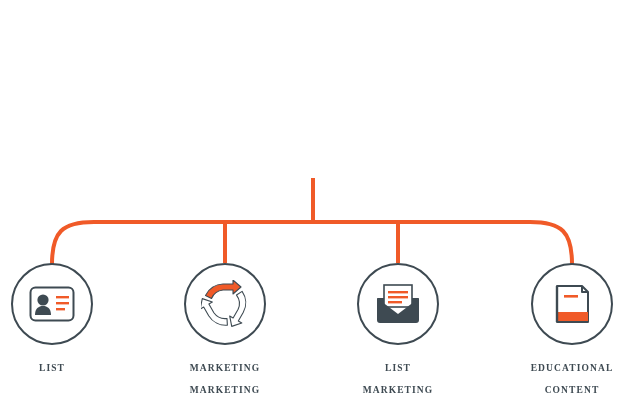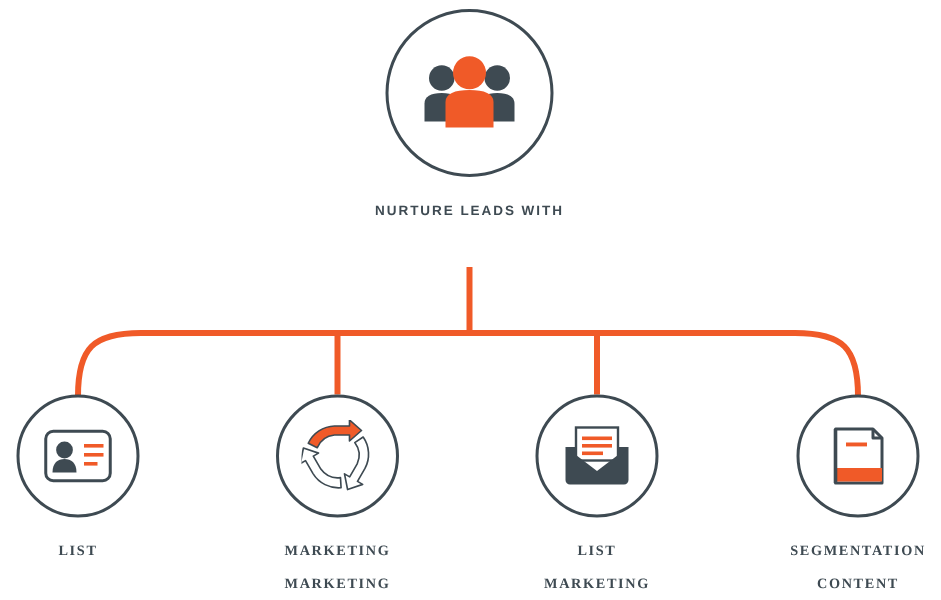--- a/index.html
+++ b/index.html
@@ -81,33 +81,20 @@
     <g fill="none" stroke="#f05a28" stroke-width="4" stroke-linecap="butt">
       <path d="M313,178 L313,222"></path>
       <path d="M94,222 L530,222"></path>
       <path d="M52,263 L52,264 C52,232 62,222 94,222"></path>
       <path d="M530,222 C562,222 572,232 572,264 L572,263"></path>
       <path d="M225,222 L225,263"></path>
       <path d="M398,222 L398,263"></path>
     </g>
   </svg>
 
-  <div class="node" id="node-root">
-    <div class="node-circle root-circle">
-      <svg width="62" height="50" viewBox="0 0 62 50">
-        <circle cx="12.5" cy="15" r="8.5" fill="#3e4a52"></circle>
-        <path d="M1,44 L1,32 C1,27.5 5,25 12.5,25 C20,25 24,27.5 24,32 L24,44 Z" fill="#3e4a52"></path>
-        <circle cx="49.5" cy="15" r="8.5" fill="#3e4a52"></circle>
-        <path d="M38,44 L38,32 C38,27.5 42,25 49.5,25 C57,25 61,27.5 61,32 L61,44 Z" fill="#3e4a52"></path>
-        <circle cx="31" cy="11.5" r="11" fill="#f05a28"></circle>
-        <path d="M15,48 L15,31 C15,25.5 21,23 31,23 C41,23 47,25.5 47,31 L47,48 Z" fill="#f05a28"></path>
-      </svg>
-    </div>
-    <div class="node-label root-label">NURTURE LEADS WITH</div>
-  </div>
 
   <div class="node" id="node-list">
     <div class="node-circle leaf-circle">
       <svg width="46" height="36" viewBox="0 0 46 36">
         <rect x="1.5" y="1.5" width="43" height="33" rx="5" ry="5" fill="#ffffff" stroke="#3e4a52" stroke-width="2"></rect>
         <circle cx="14" cy="14" r="5.6" fill="#3e4a52"></circle>
         <path d="M6,29 C6,22.5 9.6,20 14,20 C18.4,20 22,22.5 22,29 Z" fill="#3e4a52"></path>
         <rect x="27" y="10" width="13" height="2.4" fill="#f05a28"></rect>
         <rect x="27" y="16" width="13" height="2.4" fill="#f05a28"></rect>
         <rect x="27" y="22" width="9" height="2.4" fill="#f05a28"></rect>
@@ -162,18 +149,18 @@
     <div class="node-circle leaf-circle">
       <svg width="42" height="44" viewBox="0 0 42 44">
         <path d="M6,4 L31,4 L37,10 L37,40 L6,40 Z" fill="#ffffff" stroke="#3e4a52" stroke-width="2" stroke-linejoin="round"></path>
         <path d="M31,4 L31,10 L37,10" fill="none" stroke="#3e4a52" stroke-width="2" stroke-linejoin="round"></path>
         <rect x="13" y="13" width="14" height="2.6" fill="#f05a28"></rect>
         <path d="M7,30 L37,30 L37,39 L7,39 Z" fill="#f05a28"></path>
         <path d="M6,40 L6,4" fill="none" stroke="#3e4a52" stroke-width="2.4"></path>
       </svg>
     </div>
     <div class="node-label leaf-label">
-      <span>SEGMENTATION</span>
+      <span>EDUCATIONAL</span>
       <span class="line2">CONTENT</span>
     </div>
   </div>
 
 </div>
 
 </body></html>

